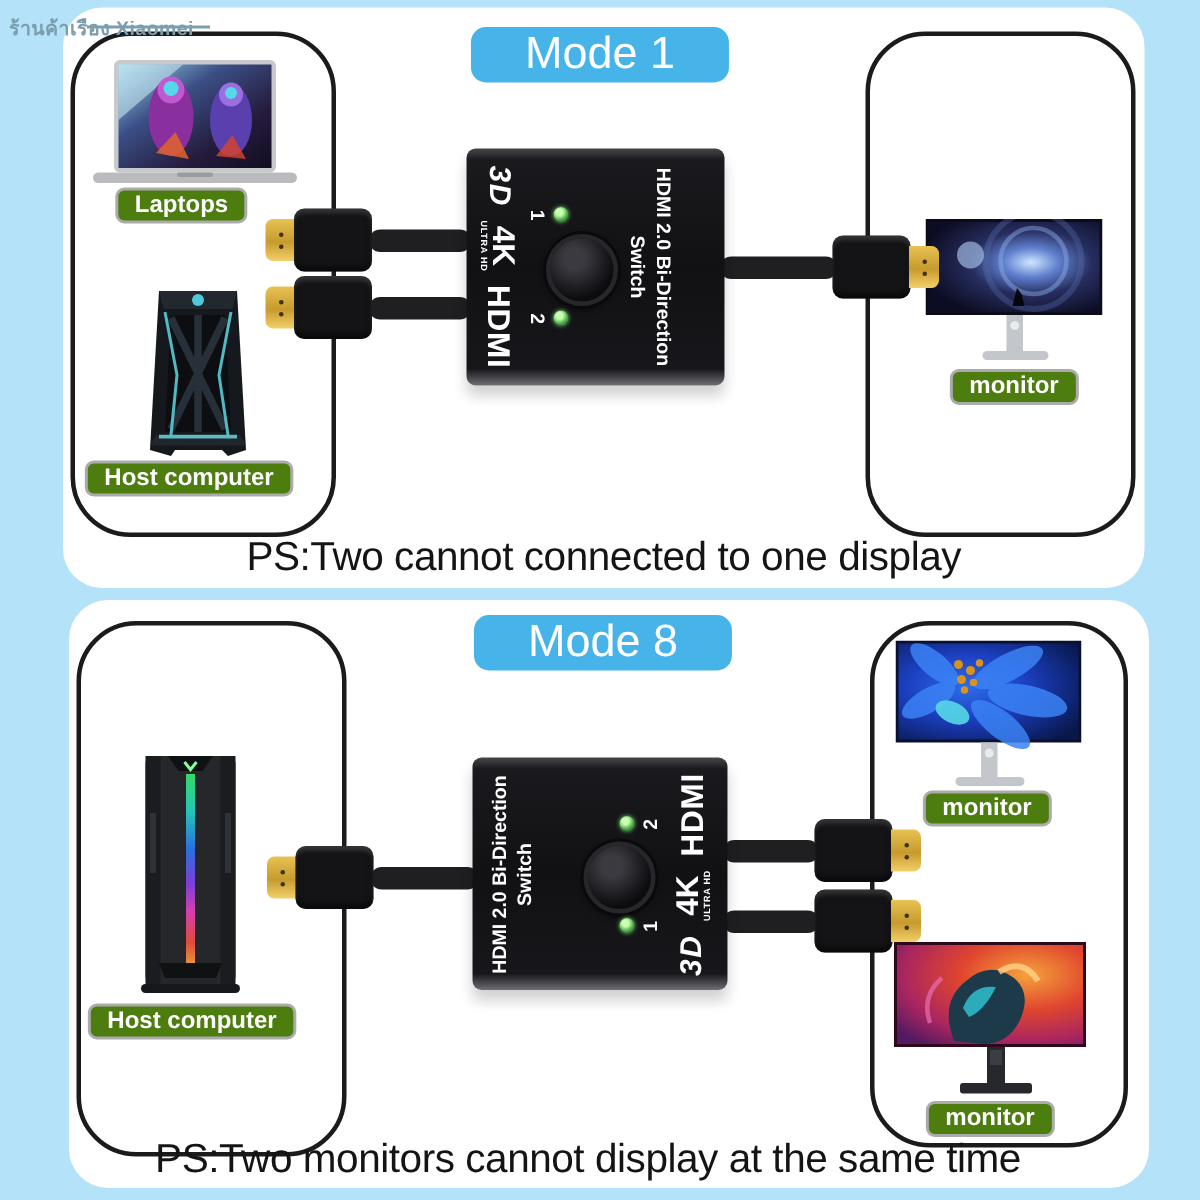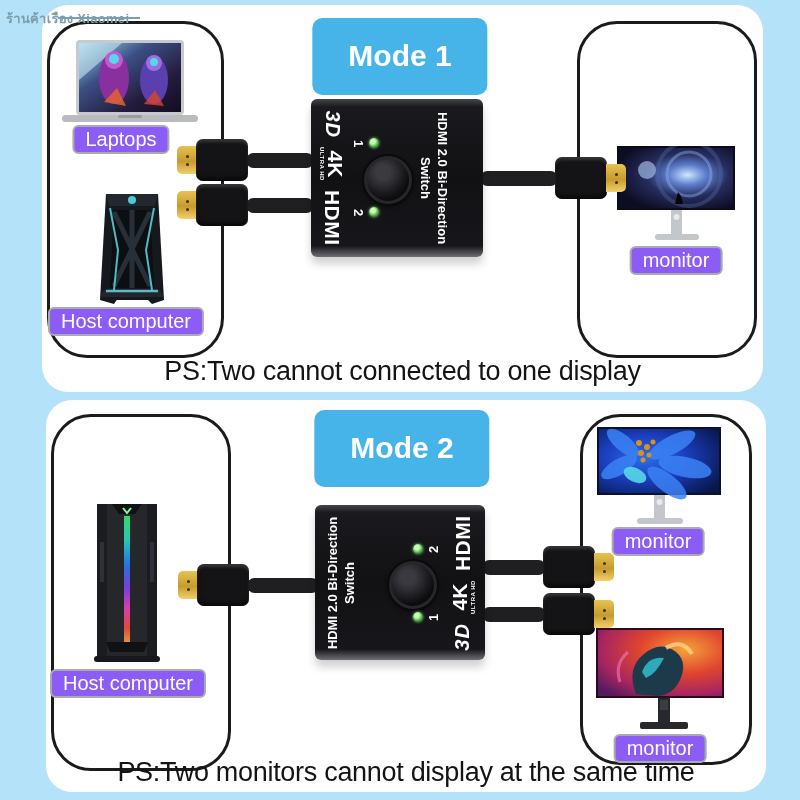--- a/index.html
+++ b/index.html
@@ -9,28 +9,28 @@
     font-family:"Liberation Sans","DejaVu Sans",sans-serif;
   }
   .panel{position:absolute;background:#ffffff;border-radius:26px;}
   .watermark{
     position:absolute;left:6px;top:8px;font-size:13px;font-weight:bold;
     color:#7b9dad;letter-spacing:.3px;z-index:30;white-space:nowrap;
   }
   .wm-line{position:absolute;left:58px;top:17px;width:82px;height:2px;background:#7b9dad;z-index:31;}
   .mode-pill{
     position:absolute;transform:translateX(-50%);
-    background:#47b4e9;color:#fff;font-size:30px;font-weight:bold;
-    padding:21px 36px;border-radius:10px;line-height:1.15;z-index:6;
+    background:#47b4e9;color:#fff;font-size:30px;font-weight:normal;
+    padding:1px 36px;border-radius:10px;line-height:1.15;z-index:6;
   }
   .outline{position:absolute;border:3px solid #1b1b1b;border-radius:40px;z-index:1;background:transparent;}
   .device-label{
     position:absolute;transform:translateX(-50%);
-    background:#8b5cf6;border:2px solid #ababab;color:#fff;
-    font-size:20px;padding:1px 11px;border-radius:6px;white-space:nowrap;z-index:8;
+    background:#4d7c0f;border:2px solid #ababab;color:#fff;
+    font-size:16px;padding:1px 11px;border-radius:6px;white-space:nowrap;z-index:8;font-weight:bold;
   }
   .caption{
     position:absolute;text-align:center;color:#141414;
     font-size:27px;letter-spacing:-.3px;z-index:5;font-weight:500;
   }
   
   .cable{position:absolute;background:#1f1f22;border-radius:8px;z-index:4;}
   .plug-block{position:absolute;background:#141416;border-radius:7px;z-index:5;
     box-shadow:inset 0 3px 3px rgba(255,255,255,.14), inset 0 -3px 4px rgba(0,0,0,.6);}
   .plug-tip{position:absolute;z-index:5;background:linear-gradient(180deg,#e8c253,#c79a2e 55%,#f2d06a);
@@ -177,21 +177,21 @@
   <rect x="54" y="64" width="11" height="25" fill="#c3c6ca"></rect>
   <circle cx="59.5" cy="71" r="3" fill="#e8eaec"></circle>
   <rect x="38" y="88" width="44" height="6" rx="3" fill="#c3c6ca"></rect>
 </svg>
 <div class="device-label" style="left:676px;top:246px;">monitor</div>
 
 <div class="caption" style="left:42px;top:356px;width:721px;">PS:Two cannot connected to one display</div>
 
 <div class="panel" style="left:46px;top:400px;width:720px;height:392px;"></div>
 
-<div class="mode-pill" style="left:402px;top:410px;">Mode 2</div>
+<div class="mode-pill" style="left:402px;top:410px;">Mode 8</div>
 
 <div class="outline" style="left:51px;top:414px;width:174px;height:351px;"></div>
 <div class="outline" style="left:580px;top:414px;width:166px;height:345px;"></div>
 
 <svg style="left:92px;top:502px;" width="70" height="162" viewBox="0 0 70 162">
   <defs>
     <linearGradient id="rgb" x1="0" y1="0" x2="0" y2="1">
       <stop offset="0" stop-color="#35d96a"></stop>
         <stop offset="18%" stop-color="#23c8b4"></stop>
       <stop offset="38%" stop-color="#2b6fe0"></stop>
@@ -303,13 +303,13 @@
   <path d="M40 66 Q30 40 48 26 Q64 12 80 24 Q92 34 84 52 Q76 68 60 68 Z" fill="#1d3a4a"></path>
   <path d="M46 44 Q52 28 68 30 Q60 46 50 50 Z" fill="#2fb8c8" opacity=".9"></path>
   <path d="M70 20 Q86 10 96 26" stroke="#ffd28a" stroke-width="4" fill="none" opacity=".8"></path>
   <path d="M24 54 Q18 36 32 24" stroke="#e86fb0" stroke-width="3" fill="none" opacity=".7"></path>
   <rect x="62" y="70" width="12" height="26" fill="#26282c"></rect>
   <rect x="64" y="72" width="8" height="10" fill="#3a3d42"></rect>
   <rect x="44" y="94" width="48" height="7" rx="2" fill="#26282c"></rect>
 </svg>
 <div class="device-label" style="left:660px;top:734px;">monitor</div>
 
-<div class="caption" style="left:46px;top:757px;width:720px;">PS:Two monitors cannot display at the same time</div>
+<div class="caption" style="left:32px;top:757px;width:720px;">PS:Two monitors cannot display at the same time</div>
 
 </body></html>

